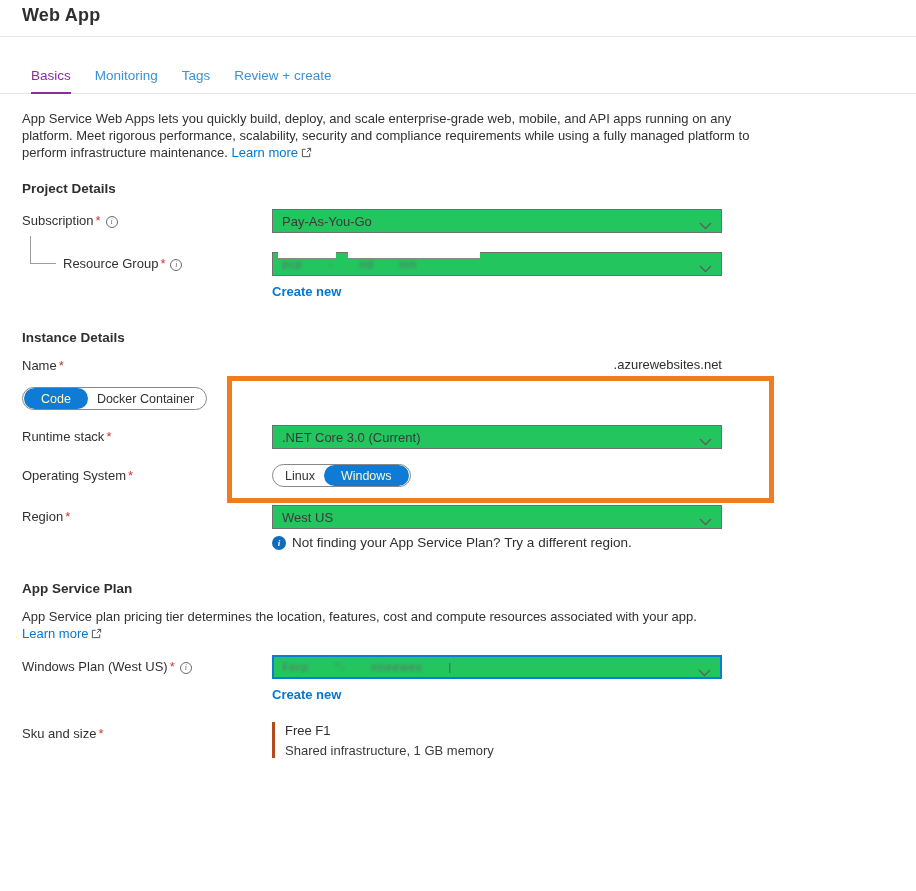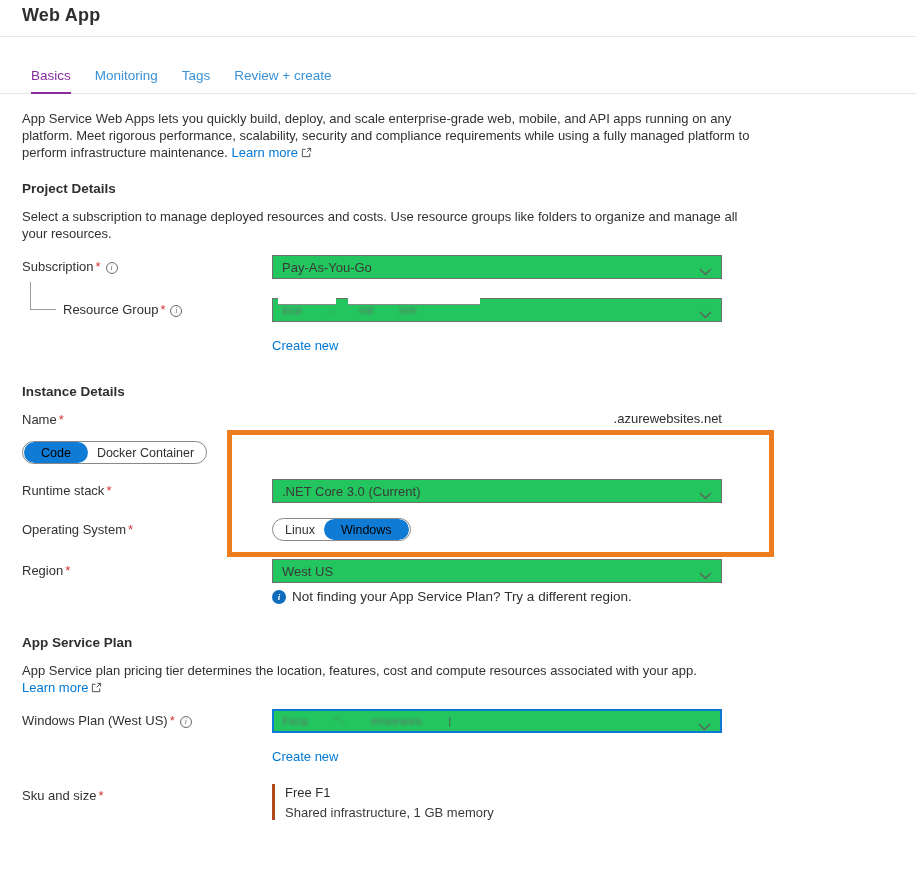--- a/index.html
+++ b/index.html
@@ -42,21 +42,21 @@
     position: relative; width: 450px; height: 24px; border: 1px solid #6f6f6f;
     background: #22c55e; display: flex; align-items: center; padding: 0 30px 0 9px;
     font-size: 13px; color: #3b3a39; cursor: pointer;
   }
   .select .chev { position: absolute; right: 9px; top: 8px; }
   .input { border-color: #8a2da1; cursor: text; padding-right: 26px; }
   .input input {
     border: none; outline: none; width: 100%; font: inherit; color: #323130; background: transparent;
   }
   .check-ic { position: absolute; right: 8px; top: 7px; }
-  .create-new { display: inline-block; margin-top: 16px; font-size: 13px; }
+  .create-new { display: inline-block; margin-top: 8px; font-size: 13px; font-weight: bold; }
   .suffix-line { width: 450px; text-align: right; margin-top: 3px; color: #2f2f2f; font-size: 13px; }
 
   
   .rg-label { position: relative; padding-left: 41px; }
   .connector { position: absolute; left: 8px; top: -16px; width: 26px; height: 28px;
     border-left: 1px solid #9d9d9d; border-bottom: 1px solid #9d9d9d; }
 
   
   .smudge-wrap { display: flex; align-items: center; gap: 26px; overflow: hidden; }
   .smudge { color: #6a6a6a; filter: blur(1.6px); font-size: 11px; letter-spacing: 1px; white-space: nowrap; }
@@ -66,21 +66,21 @@
   .redact-b { top: -7px; left: 75px; width: 132px; height: 13px; border-bottom: 1px solid #8a8a8a; }
   .select.focus-blue { border: 2px solid #0f7bd4; padding-left: 8px; }
 
   
   .pillgroup {
     display: inline-flex; align-items: center; border: 1px solid #8a8886; border-radius: 12px;
     height: 23px; background: #fff; overflow: hidden; padding: 0 2px;
   }
   .pill { padding: 0 10px; height: 23px; display: flex; align-items: center; color: #323130; cursor: pointer; font-size: 12.5px; }
   .pill.sel {
-    background: #0f7bd4; color: #000000; border-radius: 11.5px; height: 21px; margin: 0 -1px; padding: 0 17px;
+    background: #0f7bd4; color: #fef9c3; border-radius: 11.5px; height: 21px; margin: 0 -1px; padding: 0 17px;
     font-weight: 400;
   }
 
   
   .hl-wrap { position: relative; margin-top: 14px; }
   .hl-box { position: absolute; left: 205px; top: -11px; width: 547px; height: 127px;
     border: 5px solid #ee7d1f; pointer-events: none; z-index: 5; }
 
   
   .info-msg { display: flex; align-items: center; gap: 6px; margin-top: 6px; color: #2f2f2f; font-size: 13.5px; }
@@ -126,21 +126,20 @@
   <div class="pad">
 
     <div class="intro"><span>App Service Web Apps lets you quickly build, deploy, and scale enterprise-grade web, mobile, and API apps running on any platform. Meet rigorous performance, scalability, security and compliance requirements while using a fully managed platform to perform infrastructure maintenance.</span>
       <a class="link"><span>Learn more</span><span class="ext-icon"><svg width="11" height="11" viewBox="0 0 12 12">
               <path d="M5 2.5H1.5v8h8V7" fill="none" stroke="#444" stroke-width="1"></path>
               <path d="M7 1.5h3.5V5M10.8 1.2L6.2 5.8" fill="none" stroke="#444" stroke-width="1"></path>
             </svg></span></a>
     </div>
 
     <div class="section-h">Project Details</div>
-    <div class="section-p">Select a subscription to manage deployed resources and costs. Use resource groups like folders to organize and manage all your resources.</div>
 
     <div class="row mt-row-sub">
       <div class="lbl"><span>Subscription</span><span class="req">*</span><span class="info-o">i</span></div>
       <div class="ctl">
         <div class="select">
           <span>Pay-As-You-Go</span>
           <span class="chev"><svg width="13" height="8" viewBox="0 0 13 8">
                 <path d="M1 1l5.5 5.5L12 1" fill="none" stroke="#5f5f5f" stroke-width="1.3"></path>
               </svg></span>
         </div>

